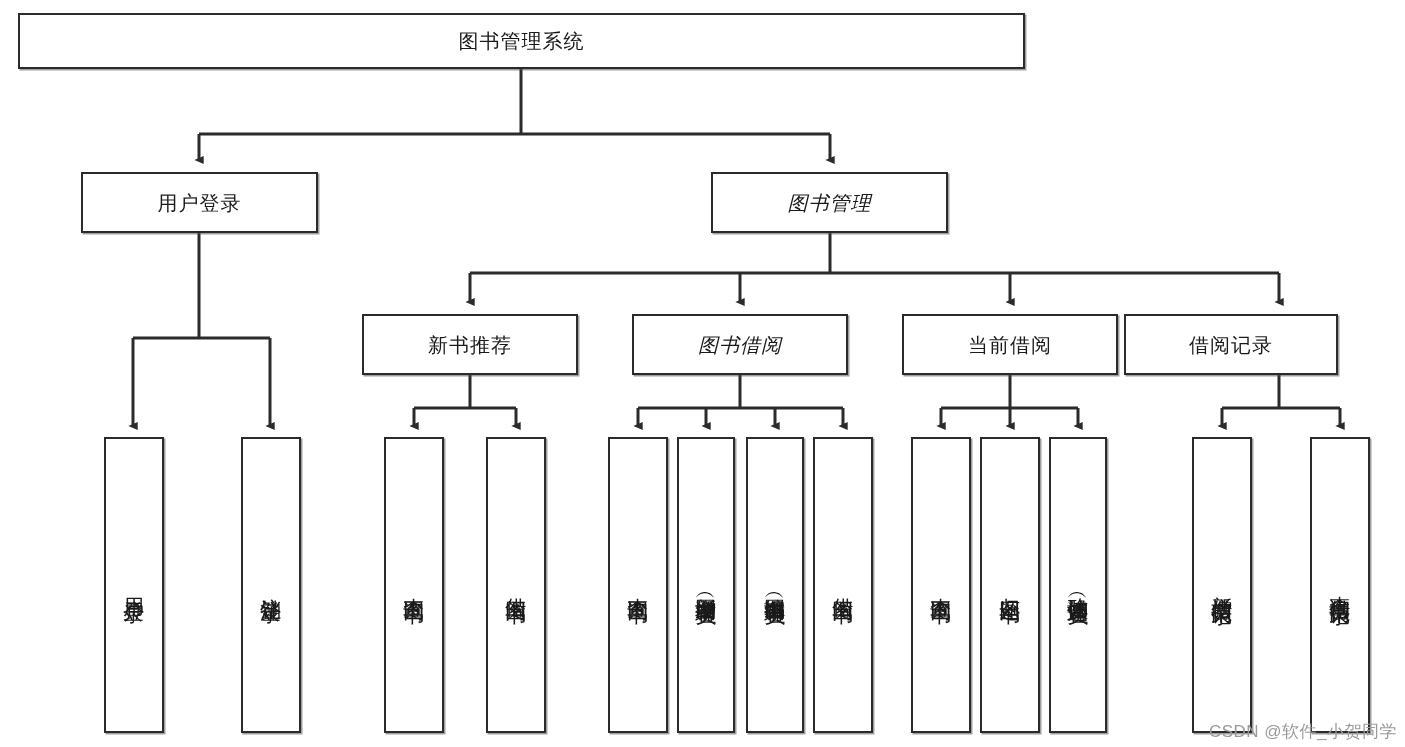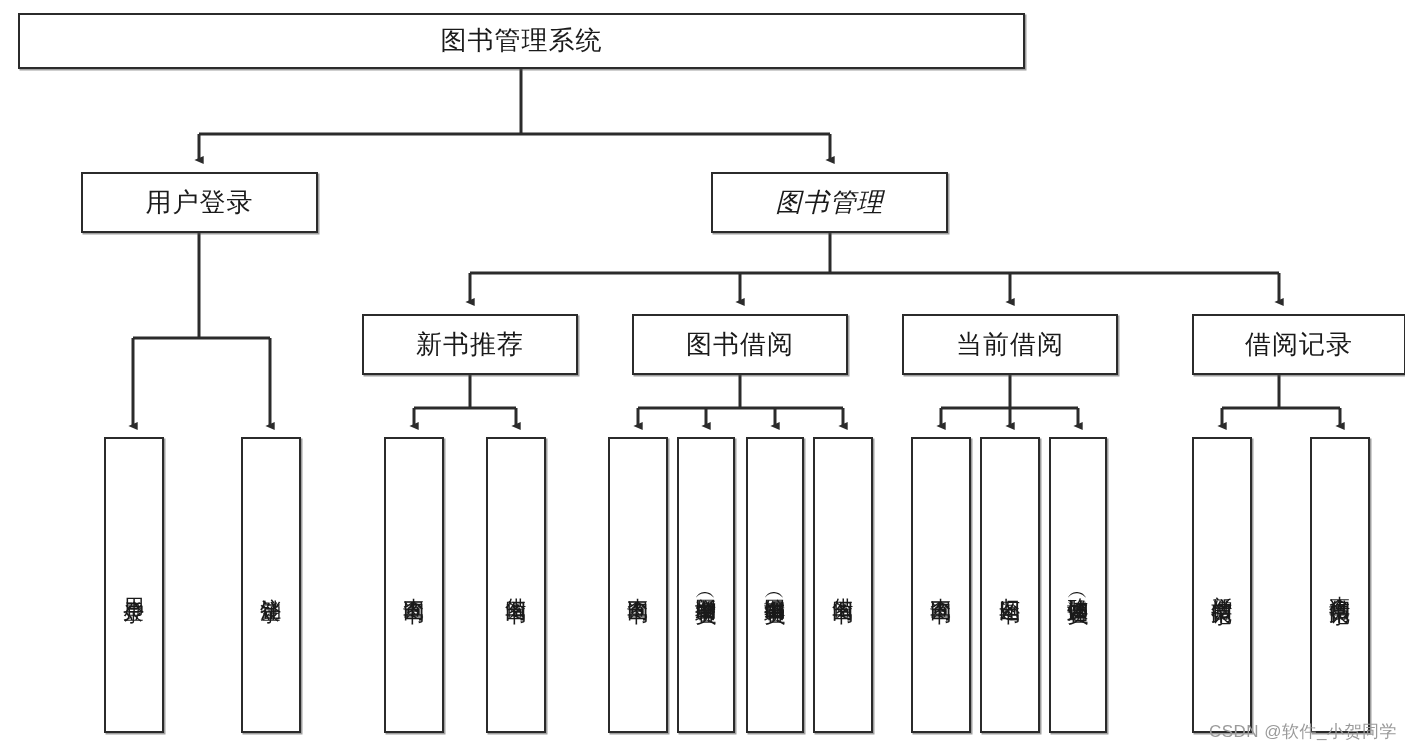--- a/index.html
+++ b/index.html
@@ -29,21 +29,21 @@
     box-sizing: border-box;
     background: #ffffff;
     border: 2px solid #2b2b2b;
     box-shadow: 1.5px 1.5px 0 0 rgba(80,80,80,0.55);
     display: flex;
     align-items: center;
     justify-content: center;
     color: #1a1a1a;
   }
   .node-h .node-label {
-    font-size: 26px;
+    font-size: 20px;
     line-height: 1.2;
     letter-spacing: 1px;
     white-space: nowrap;
   }
   .node-v {
     align-items: center;
     justify-content: center;
   }
   .node-v .node-label {
     writing-mode: vertical-rl;
@@ -133,29 +133,29 @@
   </div>
 
   <div class="node node-h" style="left:711px; top:172px; width:237px; height:61px;font-style:italic;">
     <span class="node-label">图书管理</span>
   </div>
 
   <div class="node node-h" style="left:362px; top:314px; width:216px; height:61px;text-align:right;">
     <span class="node-label">新书推荐</span>
   </div>
 
-  <div class="node node-h" style="left:632px; top:314px; width:216px; height:61px;">
+  <div class="node node-h" style="left:632px; top:314px; width:216px; height:61px;font-style:italic;">
     <span class="node-label">图书借阅</span>
   </div>
 
   <div class="node node-h" style="left:902px; top:314px; width:216px; height:61px;">
     <span class="node-label">当前借阅</span>
   </div>
 
-  <div class="node node-h" style="left:1192px; top:314px; width:214px; height:61px;">
+  <div class="node node-h" style="left:1124px; top:314px; width:214px; height:61px;">
     <span class="node-label">借阅记录</span>
   </div>
 
   <div class="node node-v" style="left:104px; top:437px; width:60px; height:296px;">
     <span class="node-label">用户登录</span>
   </div>
 
   <div class="node node-v" style="left:241px; top:437px; width:60px; height:296px;">
     <span class="node-label">注销登录</span>
   </div>

